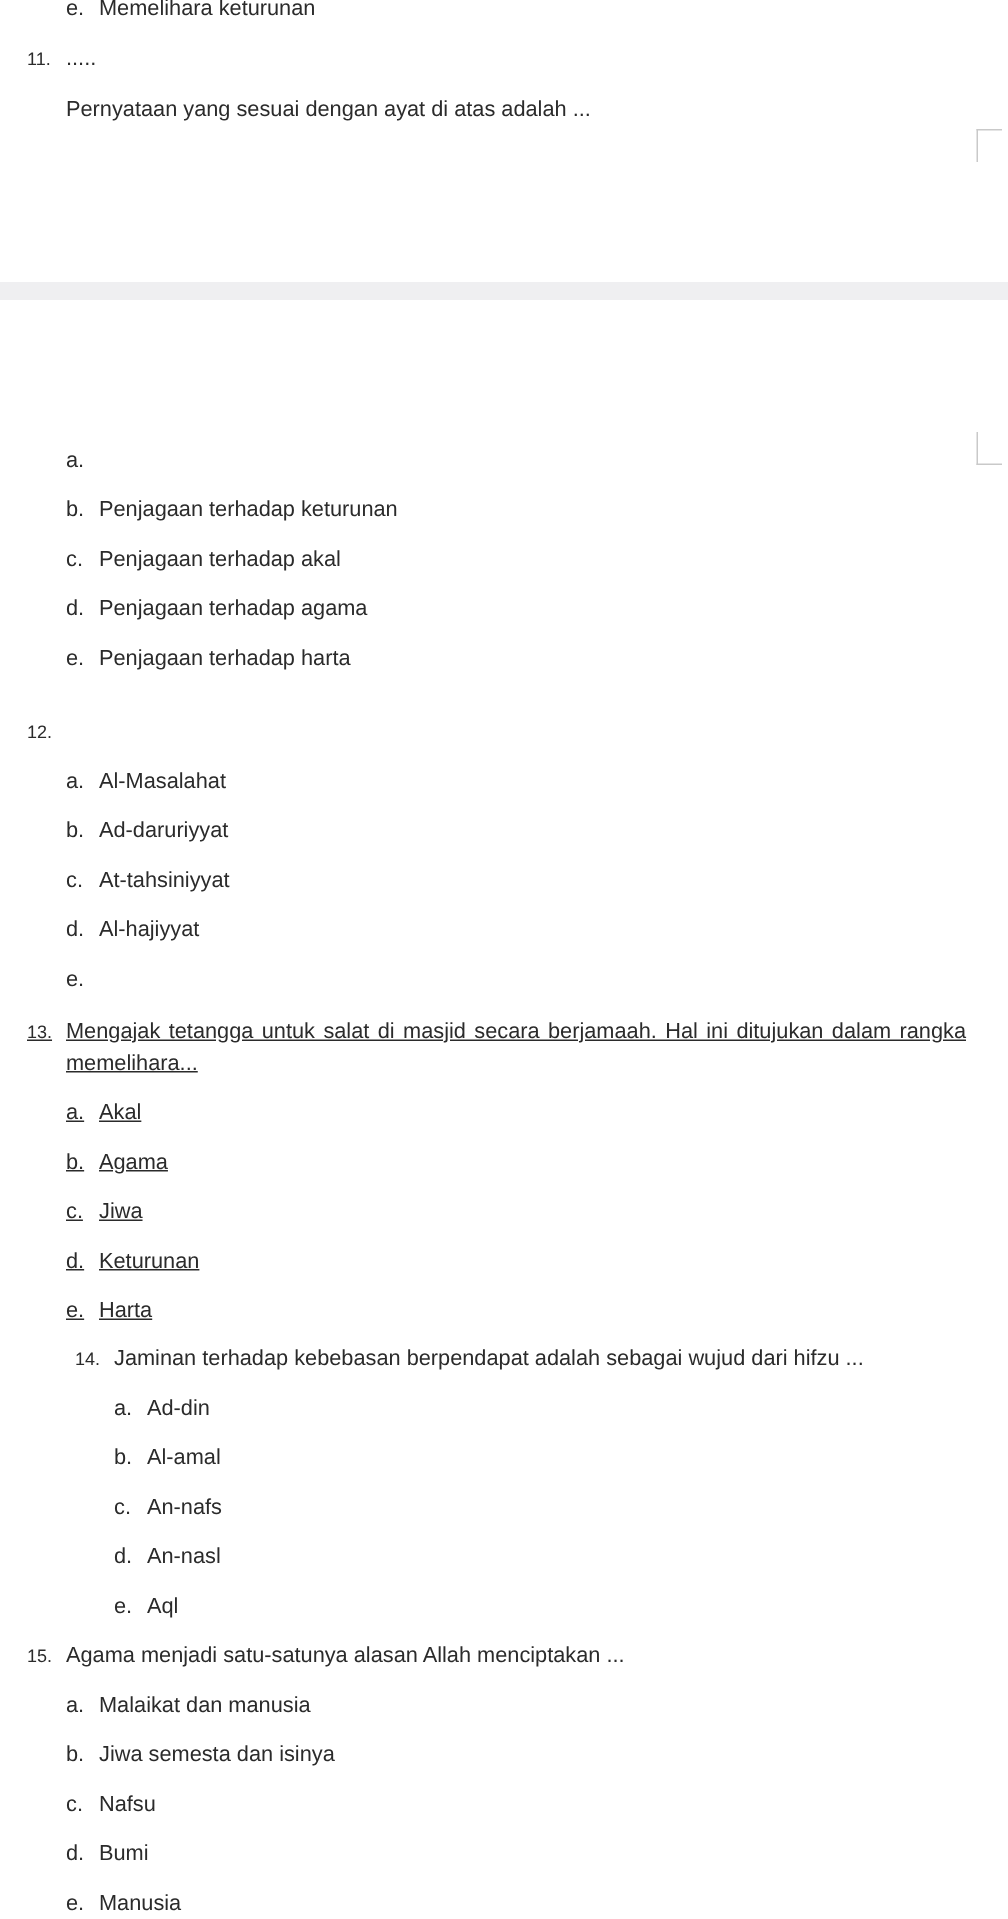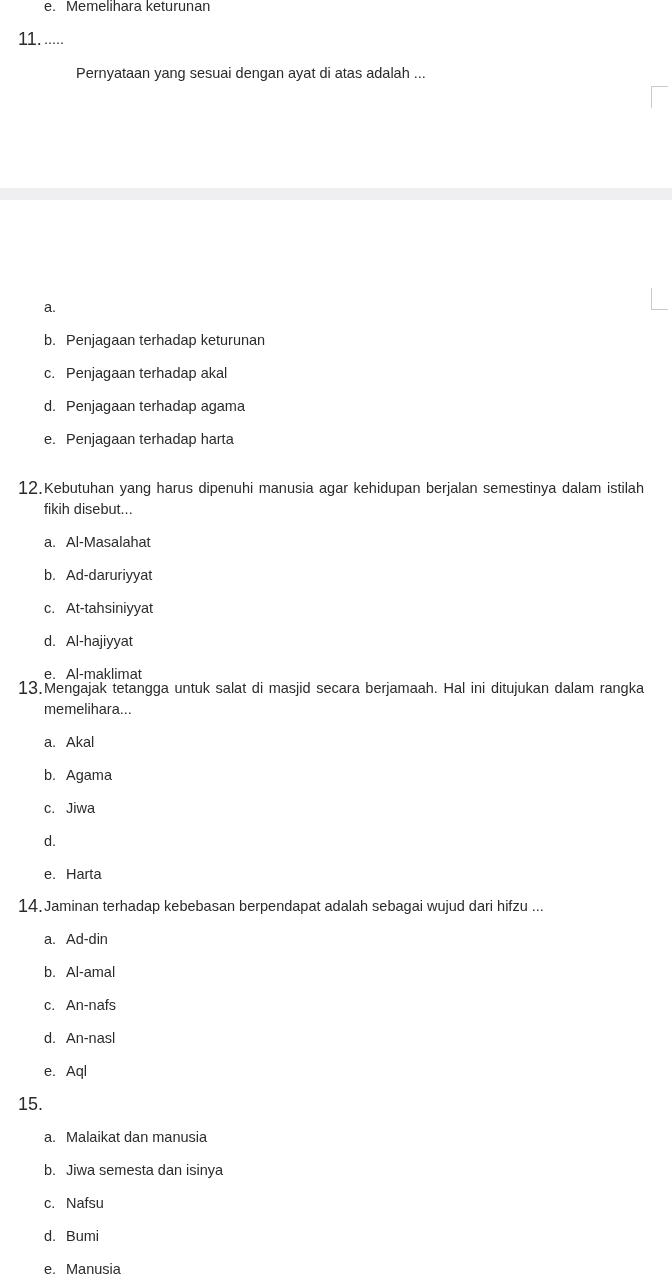--- a/index.html
+++ b/index.html
@@ -65,21 +65,21 @@
   .q-row {
     display: flex;
     align-items: flex-start;
     padding-right: 28px;
   }
   .q-num {
     flex: 0 0 auto;
     width: 26px;
     padding-left: 18px;
     box-sizing: content-box;
-    font-size: 18px;
+    font-size: 12px;
     line-height: 21px;
     white-space: nowrap;
   }
   .q-text {
     flex: 1 1 auto;
     font-size: 14.5px;
     line-height: 21px;
     text-align: justify;
     text-justify: inter-word;
     hyphens: none;
@@ -100,25 +100,24 @@
   }
   .opt-text {
     flex: 1 1 auto;
     font-size: 14.5px;
     line-height: 21px;
     white-space: nowrap;
   }
 
   
   .plain-row {
-    padding-left: 60px;
+    padding-left: 44px;
     padding-right: 28px;
     font-size: 14.5px;
     line-height: 21px;
-    margin-left: 16px;
   }
 </style>
 </head>
 <body>
 
 <div class="doc-viewer">
 
   <div class="page page-a">
 
     <div class="corner-mark corner-tr"></div>
@@ -160,73 +159,72 @@
       </div>
       <div class="opt-row">
         <span class="opt-letter">e.</span>
         <span class="opt-text">Penjagaan terhadap harta</span>
       </div>
     </div>
 
     <div class="qblock" style="top:278px;">
       <div class="q-row">
         <span class="q-num">12.</span>
-        <span class="q-text">Kebutuhan yang harus dipenuhi manusia agar kehidupan berjalan semestinya dalam istilah fikih disebut...</span>
       </div>
       <div style="height:12px;"></div>
       <div class="opt-row">
         <span class="opt-letter">a.</span>
         <span class="opt-text">Al-Masalahat</span>
       </div>
       <div class="opt-row">
         <span class="opt-letter">b.</span>
         <span class="opt-text">Ad-daruriyyat</span>
       </div>
       <div class="opt-row">
         <span class="opt-letter">c.</span>
         <span class="opt-text">At-tahsiniyyat</span>
       </div>
       <div class="opt-row">
         <span class="opt-letter">d.</span>
         <span class="opt-text">Al-hajiyyat</span>
       </div>
       <div class="opt-row">
         <span class="opt-letter">e.</span>
-        <span class="opt-text">Al-maklimat</span>
-      </div>
-    </div>
-
-    <div class="qblock" style="top:478px;">
+      </div>
+    </div>
+
+    <div class="qblock" style="top:478px;text-decoration:underline;">
       <div class="q-row">
         <span class="q-num">13.</span>
         <span class="q-text">Mengajak tetangga untuk salat di masjid secara berjamaah. Hal ini ditujukan dalam rangka memelihara...</span>
       </div>
       <div style="height:12px;"></div>
       <div class="opt-row">
         <span class="opt-letter">a.</span>
         <span class="opt-text">Akal</span>
       </div>
       <div class="opt-row">
         <span class="opt-letter">b.</span>
         <span class="opt-text">Agama</span>
       </div>
       <div class="opt-row">
         <span class="opt-letter">c.</span>
         <span class="opt-text">Jiwa</span>
       </div>
       <div class="opt-row">
         <span class="opt-letter">d.</span>
+        <span class="opt-text">Keturunan</span>
       </div>
       <div class="opt-row">
         <span class="opt-letter">e.</span>
         <span class="opt-text">Harta</span>
       </div>
     </div>
 
-    <div class="qblock" style="top:696px;">
+    <div class="qblock" style="top:696px;margin-left:32px;">
       <div class="q-row">
         <span class="q-num">14.</span>
         <span class="q-text nojust">Jaminan terhadap kebebasan berpendapat adalah sebagai wujud dari hifzu ...</span>
       </div>
       <div style="height:12px;"></div>
       <div class="opt-row">
         <span class="opt-letter">a.</span>
         <span class="opt-text">Ad-din</span>
       </div>
       <div class="opt-row">
@@ -243,20 +241,21 @@
       </div>
       <div class="opt-row">
         <span class="opt-letter">e.</span>
         <span class="opt-text">Aql</span>
       </div>
     </div>
 
     <div class="qblock" style="top:894px;">
       <div class="q-row">
         <span class="q-num">15.</span>
+        <span class="q-text nojust">Agama menjadi satu-satunya alasan Allah menciptakan ...</span>
       </div>
       <div style="height:12px;"></div>
       <div class="opt-row">
         <span class="opt-letter">a.</span>
         <span class="opt-text">Malaikat dan manusia</span>
       </div>
       <div class="opt-row">
         <span class="opt-letter">b.</span>
         <span class="opt-text">Jiwa semesta dan isinya</span>
       </div>

